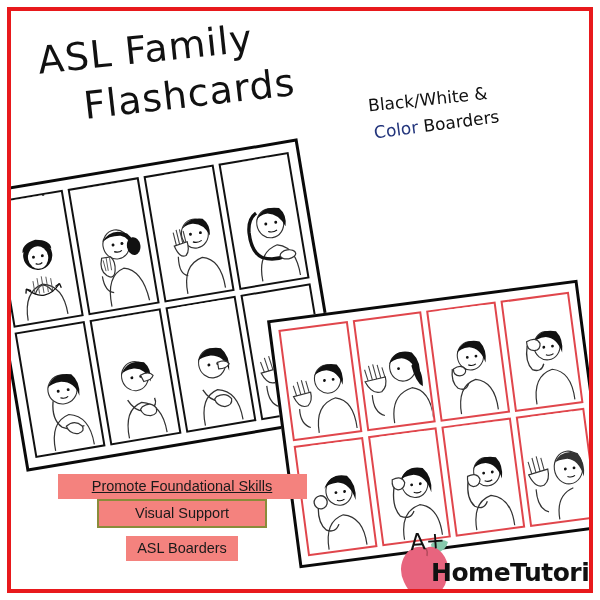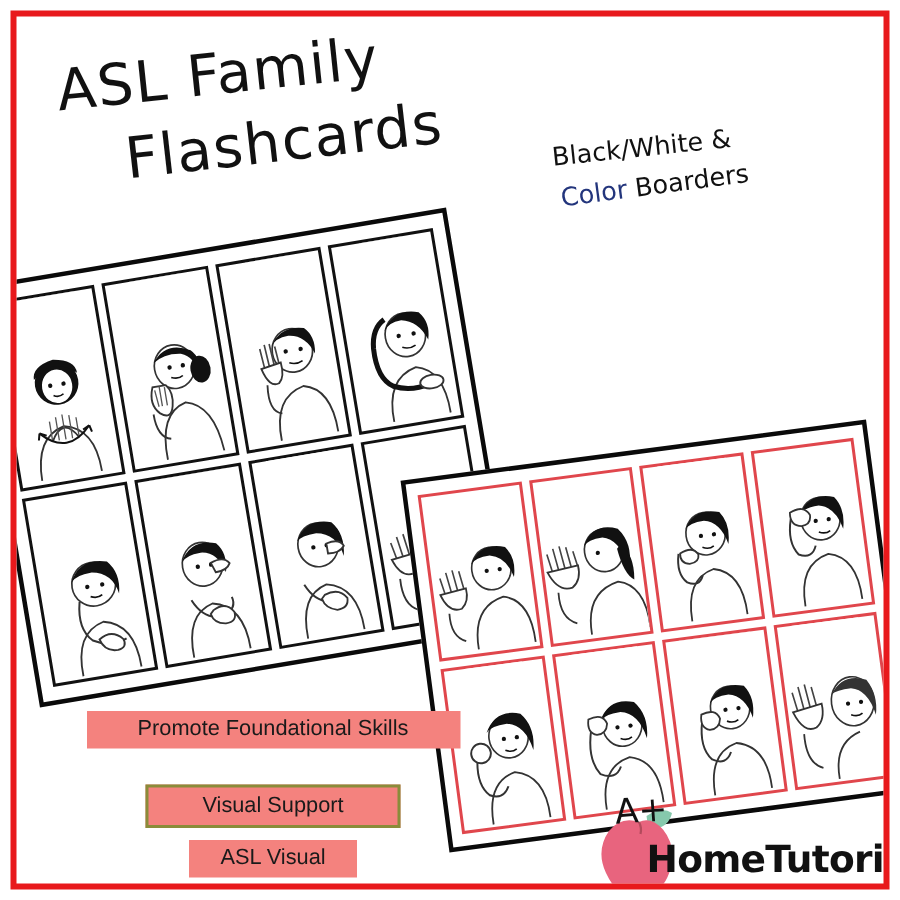--- a/index.html
+++ b/index.html
@@ -175,21 +175,21 @@
   .tag {
     background: #f4827e;
     color: #1a1a1a;
     font-family: "Liberation Sans", sans-serif;
     font-size: 14.5px;
     text-align: center;
     padding: 4px 10px 5px 10px;
     box-sizing: border-box;
     white-space: nowrap;
   }
-  #tag-1 { width: 249px; margin-bottom: 24px; }
+  #tag-1 { width: 249px; margin-bottom: 0; text-decoration: underline; }
   #tag-2 { width: 170px; margin-bottom: 8px; border: 2px solid #8a8c3a; }
   #tag-3 { width: 112px; }
 
   
   #logo {
     position: absolute;
     left: 378px; top: 515px;
     width: 210px; height: 75px;
     z-index: 25;
   }
@@ -511,21 +511,21 @@
           </svg>
         </div>
       </div>
 
     </div>
   </div>
 
   <div id="tags">
     <div class="tag" id="tag-1">Promote Foundational Skills</div>
     <div class="tag" id="tag-2">Visual Support</div>
-    <div class="tag" id="tag-3">ASL Visual</div>
+    <div class="tag" id="tag-3">ASL Boarders</div>
   </div>
 
   <div id="logo">
     <svg id="logo-apple" viewBox="0 0 62 64">
       <path d="M36 10 q10-7 17-2 q-2 9-12 11 q-4 1-5-9Z" fill="#86c9ac"></path>
       <path d="M31 14 q-12-4 -20 6 q-9 13 -2 28 q6 13 14 14 q5 1 8-2 q4 3 9 1 q9-4 12-16 q4-15 -5-26 q-8-9 -16-5Z" fill="#e8647e"></path>
       <path d="M31 14 q2 4 1 8" stroke="#b34a5c" stroke-width="1.5" fill="none"></path>
     </svg>
     <div id="logo-aplus">A+</div>
     <div id="logo-word">HomeTutoring</div>

